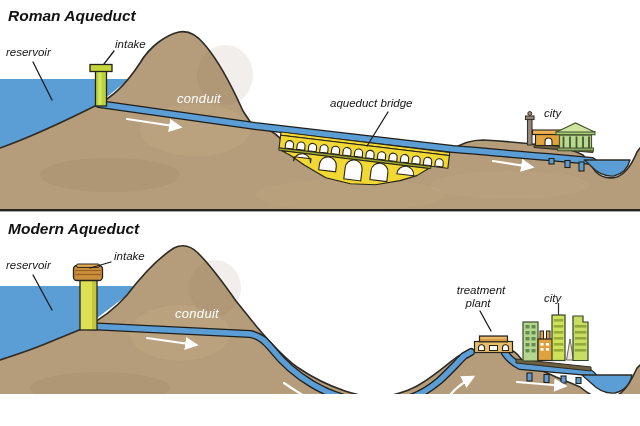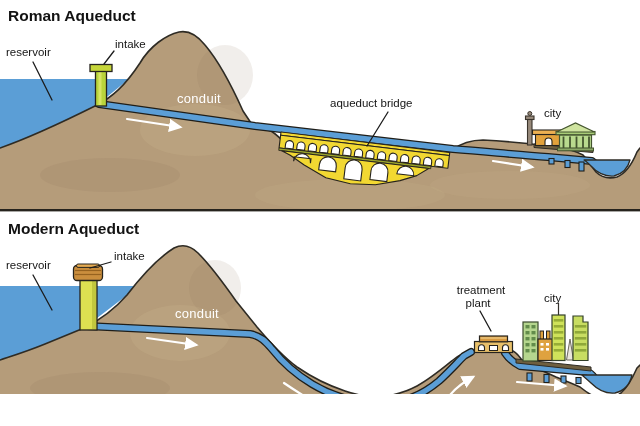--- a/index.html
+++ b/index.html
@@ -1,17 +1,17 @@
 <!DOCTYPE html>
 <html><head>
 <meta charset="utf-8">
 <style>
   html,body{margin:0;padding:0;background:#fff;}
   #stage{width:640px;height:394px;position:relative;background:#ffffff;overflow:hidden;
-         font-family:"Liberation Sans", sans-serif;}
+         font-family:"Liberation Sans", sans-serif;font-style:italic;}
   svg{display:block;}
   .title-text{font-family:"Liberation Sans",sans-serif;font-size:15.5px;font-weight:bold;fill:#121212;}
   .lbl{font-family:"Liberation Sans",sans-serif;font-size:11.5px;fill:#151515;}
   .lbl-w{font-family:"Liberation Sans",sans-serif;font-size:13px;fill:#ffffff;letter-spacing:.3px;}
   .outline{stroke:#2e2b24;stroke-width:1.6;fill:none;stroke-linejoin:round;stroke-linecap:round;}
   .ground{fill:#b59c7a;}
   .water{fill:#5b9ed6;}
   .bay{fill:#5b9ed6;stroke:#2e2b24;stroke-width:1.3;stroke-linejoin:round;}
   .cond-under{stroke:#1f1e19;stroke-width:8;fill:none;stroke-linejoin:round;stroke-linecap:round;}
   .cond-over{stroke:#5b9ed6;stroke-width:5.4;fill:none;stroke-linejoin:round;stroke-linecap:round;}

